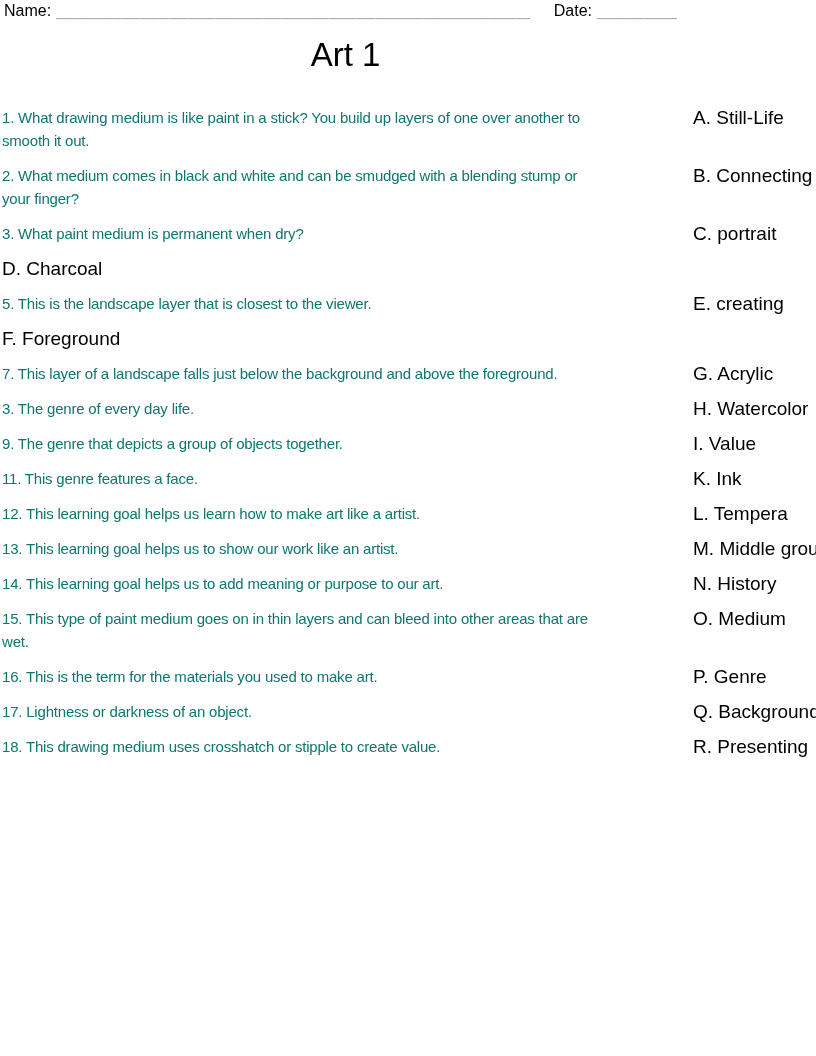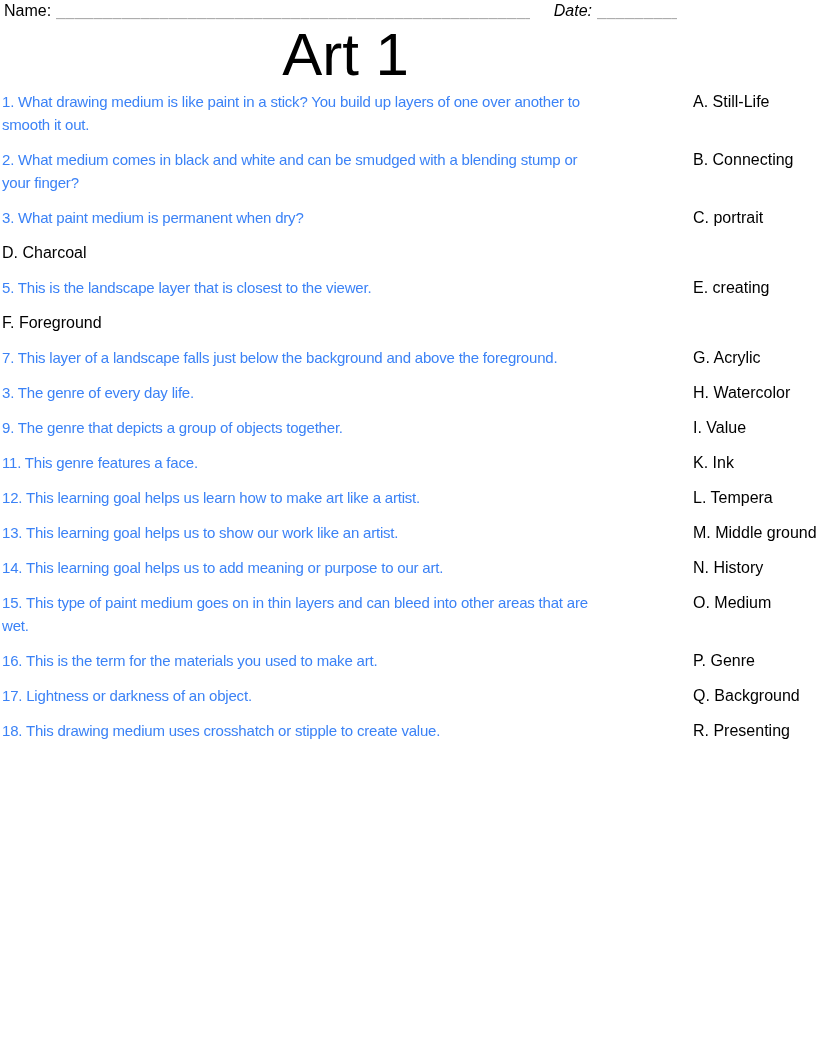--- a/index.html
+++ b/index.html
@@ -37,62 +37,61 @@
   }
   .name-line {
     flex: 1 1 auto;
     overflow: hidden;
     white-space: nowrap;
     color: #a9a9a9;
     letter-spacing: 0.5px;
   }
   .date-label {
     margin-left: 24px;
-    font-style: italic;
   }
   .date-line {
     flex: 0 0 80px;
     width: 80px;
     overflow: hidden;
     white-space: nowrap;
     color: #a9a9a9;
     letter-spacing: 0.5px;
   }
   
   .title {
     text-align: center;
-    font-size: 60px;
+    font-size: 33px;
     line-height: 56px;
     font-weight: 400;
     margin-top: 7px;
-    margin-bottom: 7px;
+    margin-bottom: 23px;
     color: #000000;
   }
   
   .rows {
     padding-left: 2px;
     padding-right: 0;
   }
   .row {
     display: flex;
     align-items: flex-start;
     margin-bottom: 12px;
   }
   .q {
     flex: 0 0 691px;
     width: 691px;
     font-size: 15px;
     line-height: 23px;
     letter-spacing: -0.2px;
     white-space: pre-line;
-    color: #3b82f6;
+    color: #0f766e;
   }
   .a {
     flex: 1 1 auto;
-    font-size: 16px;
+    font-size: 19px;
     line-height: 23px;
     white-space: nowrap;
     color: #000000;
   }
 </style>
 </head>
 <body>
 
 <div class="page">
 

